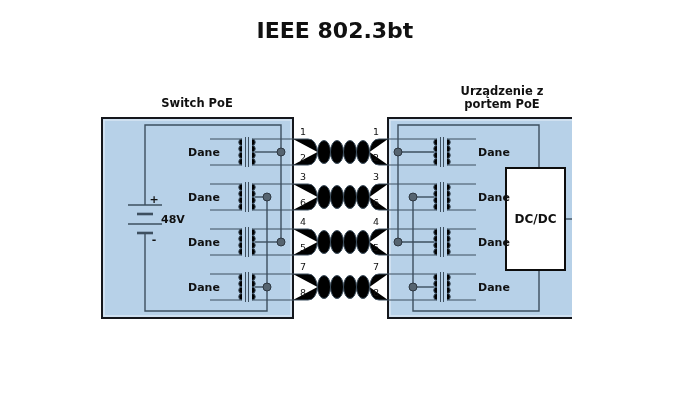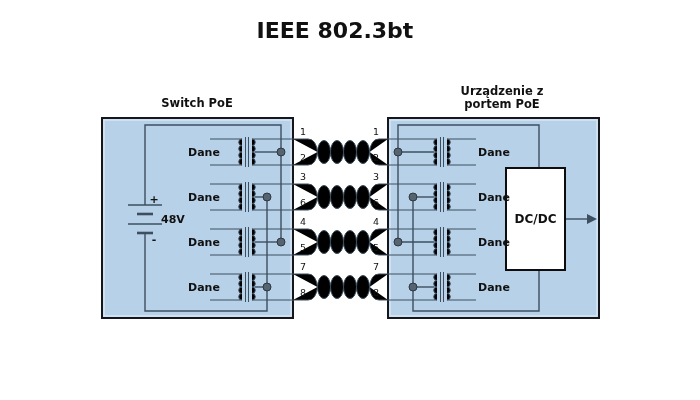--- a/index.html
+++ b/index.html
@@ -1,16 +1,16 @@
 <!DOCTYPE html>
 <html><head>
 <meta charset="utf-8">
 <style>
   html,body{margin:0;padding:0;background:#ffffff;}
-  #stage{position:relative;width:700px;height:400px;background:#ffffff;overflow:hidden;
+  #stage{position:relative;width:572px;height:400px;background:#ffffff;overflow:hidden;
          font-family:"DejaVu Sans","Liberation Sans",sans-serif;}
   svg{display:block;}
   
   rect.box{stroke:#15171c;stroke-width:2;}
   rect.bevel{fill:none;stroke:rgba(255,255,255,0.45);stroke-width:1.5;}
   rect.dcdc{stroke:#0d0d0d;stroke-width:2;}
   
   g[data-name="circuit-lines"] path,
   g[data-name="circuit-lines"] ellipse{fill:none;stroke-width:1.4;}
   g[data-name="circuit-lines"] path.thick{stroke-width:2.6;}

